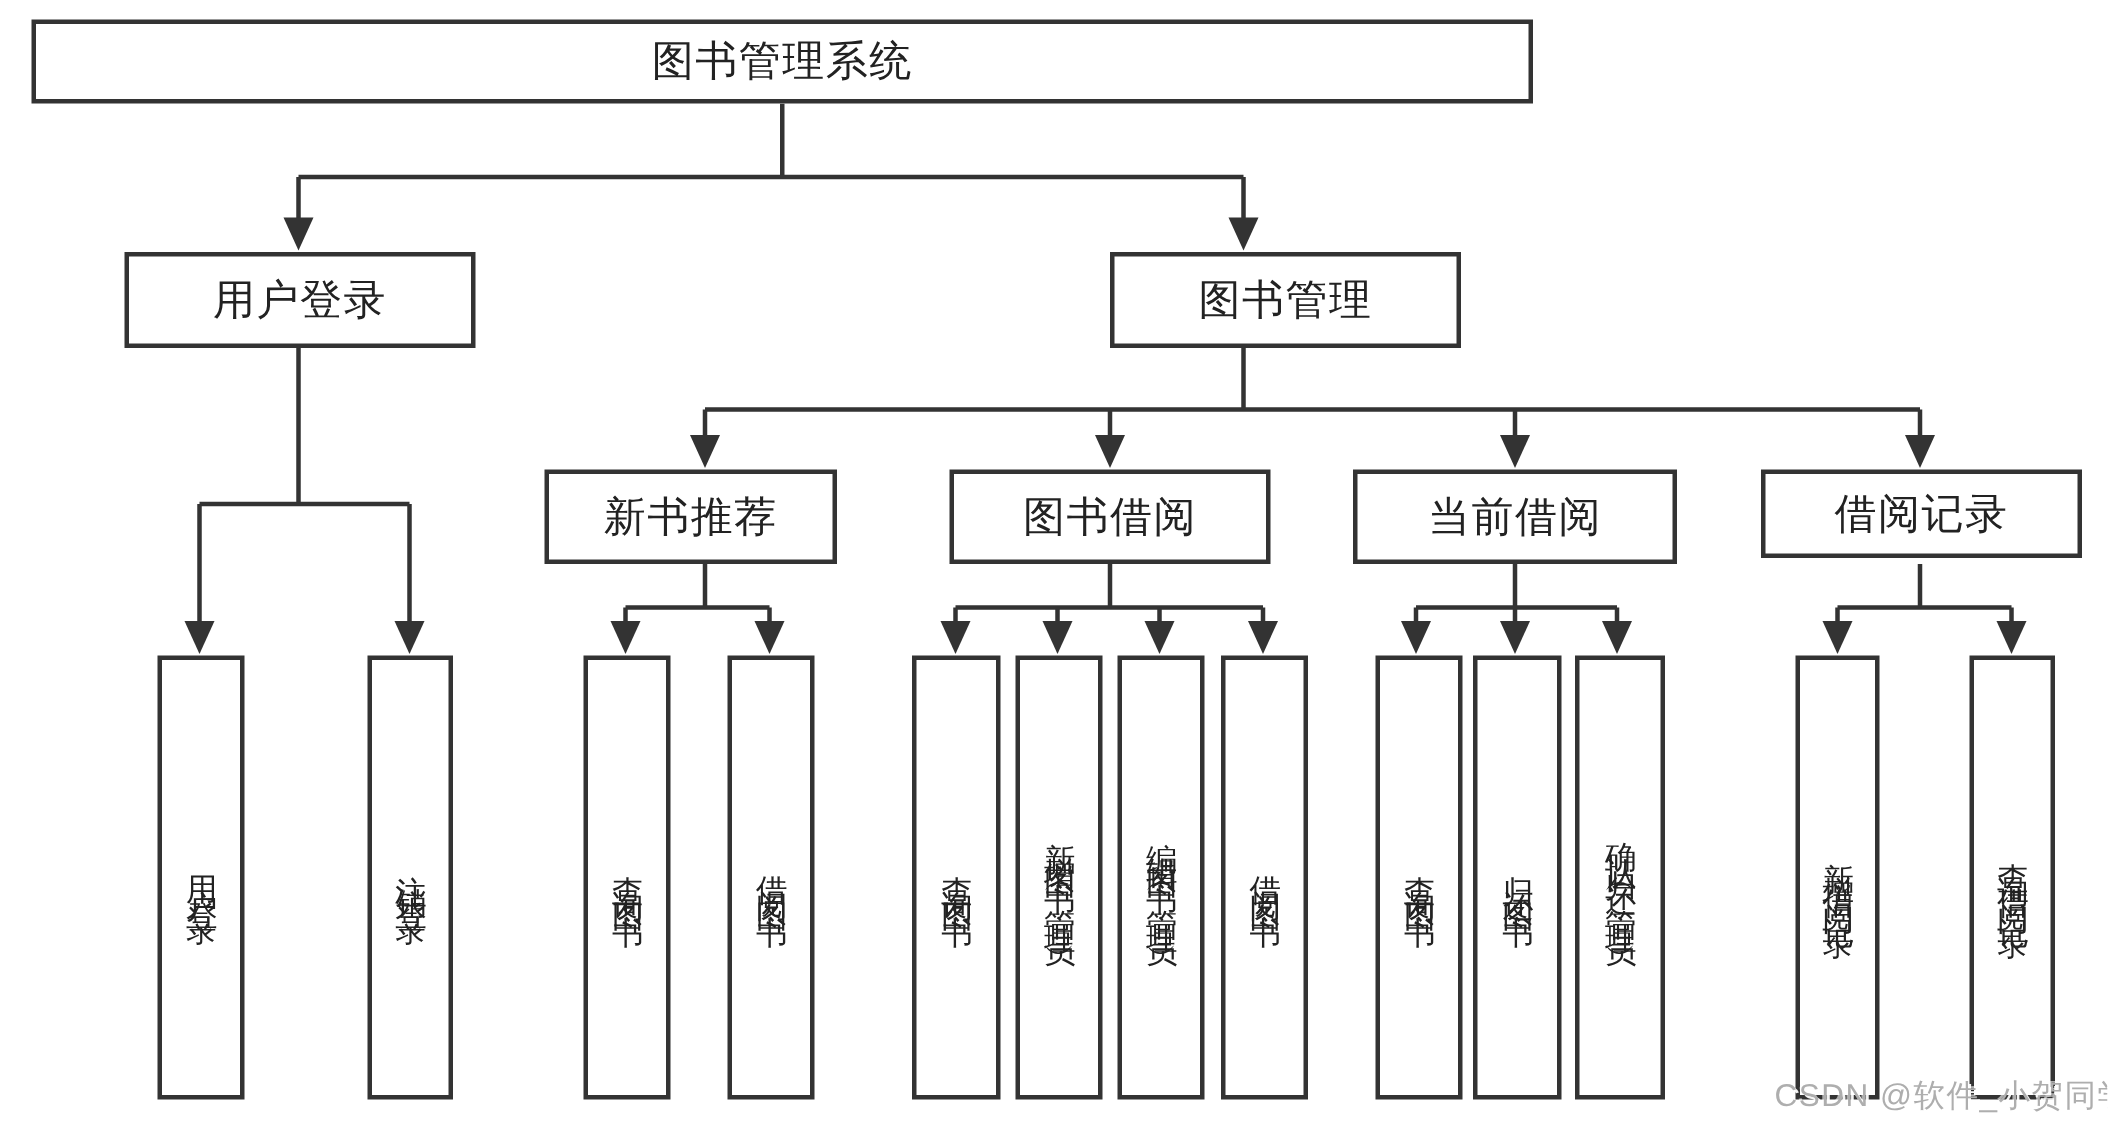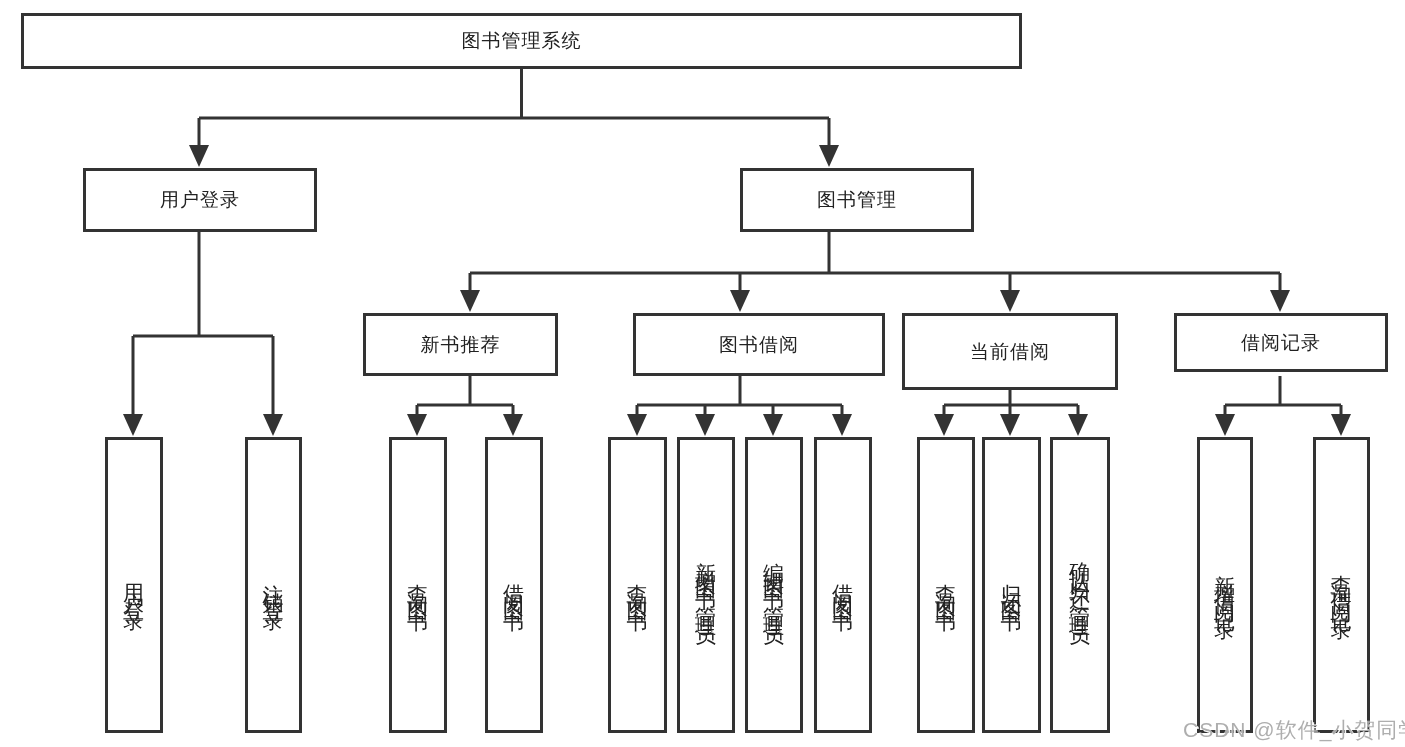--- a/index.html
+++ b/index.html
@@ -18,21 +18,21 @@
     position:absolute;
     box-sizing:border-box;
     border:3px solid #333333;
     background:#ffffff;
     display:flex;
     align-items:center;
     justify-content:center;
     z-index:2;
   }
   .hbox span{
-    font-size:19px;
+    font-size:28px;
     letter-spacing:1px;
     white-space:nowrap;
   }
   .vbox span{
     writing-mode:vertical-rl;
     text-orientation:mixed;
     font-size:21px;
     line-height:1.1;
     letter-spacing:9px;
     white-space:nowrap;
@@ -110,24 +110,24 @@
   <div class="box hbox" style="left:83px;top:168px;width:234px;height:64px;">
     <span>用户登录</span>
   </div>
   <div class="box hbox" style="left:712px;top:168px;width:234px;height:64px;margin-left:28px;">
     <span>图书管理</span>
   </div>
 
   <div class="box hbox" style="left:363px;top:313px;width:195px;height:63px;">
     <span>新书推荐</span>
   </div>
-  <div class="box hbox" style="left:633px;top:313px;width:252px;height:63px;">
+  <div class="box hbox" style="left:633px;top:313px;width:214px;height:63px;">
     <span>图书借阅</span>
   </div>
-  <div class="box hbox" style="left:902px;top:313px;width:216px;height:77px;">
+  <div class="box hbox" style="left:902px;top:313px;width:216px;height:63px;">
     <span>当前借阅</span>
   </div>
   <div class="box hbox" style="left:1174px;top:313px;width:214px;height:59px;">
     <span>借阅记录</span>
   </div>
 
   <div class="box vbox" style="left:105px;top:437px;width:58px;height:296px;">
     <span>用户登录</span>
   </div>
   <div class="box vbox" style="left:245px;top:437px;width:57px;height:296px;">

